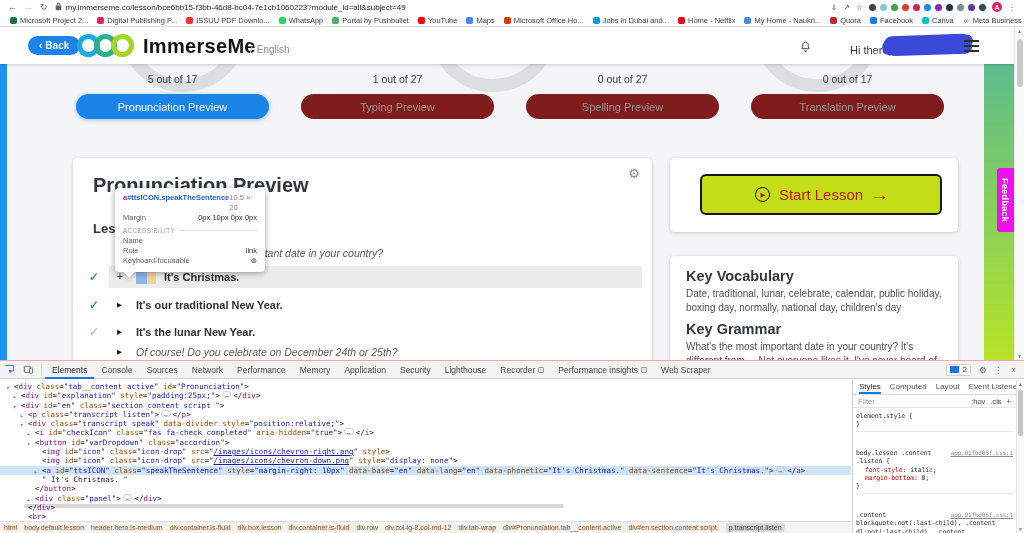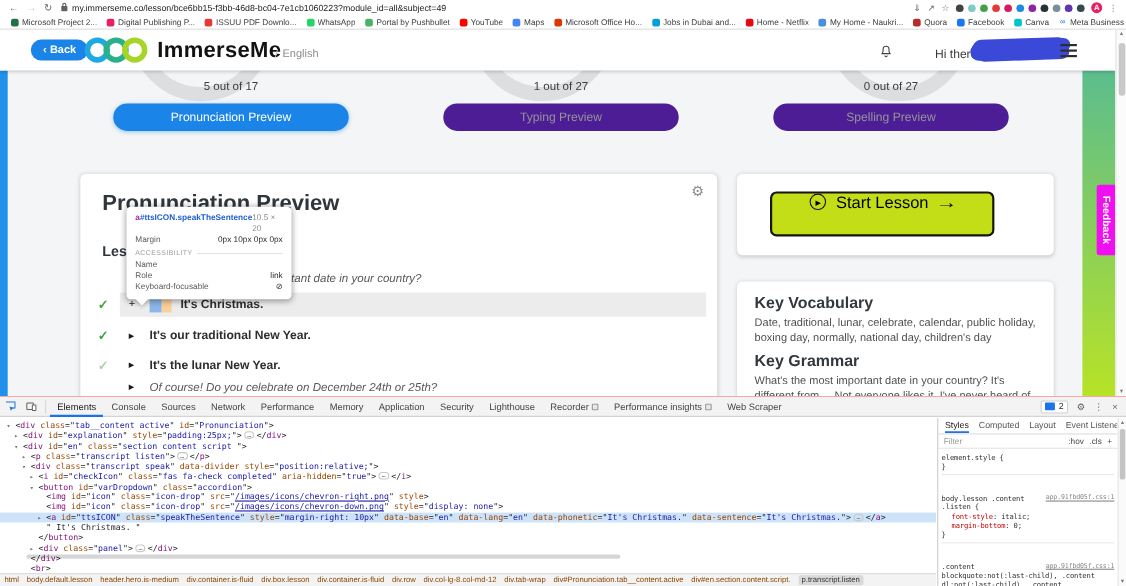--- a/index.html
+++ b/index.html
@@ -32,21 +32,21 @@
 #burger{position:absolute;left:964px;top:13px;width:15px}
 #burger div{height:2px;background:#2e2e2e;margin-bottom:3px}
 
 #pbody{position:absolute;top:64px;left:0;width:1014px;height:296px;background:#f4f5f6;overflow:hidden}
 #stripL{position:absolute;left:0;top:0;width:7px;height:100%;background:#2090ea}
 #stripR{position:absolute;left:984px;top:0;width:30px;height:100%;background:linear-gradient(180deg,#5bbd8e,#b7e226)}
 .arc{position:absolute;width:130px;height:130px;border-radius:50%;border:13px solid #dddee0;top:-102px}
 #progress{position:absolute;left:60px;top:9px;width:900px;display:flex}
 .pcol{flex:1;display:flex;flex-direction:column;align-items:center;gap:9px}
 .pcount{font-size:10.5px;color:#3d3d3d}
-.pill{width:86%;max-width:214px;height:25px;border-radius:13px;background:#4c1d95;color:#969696;font-size:11px;display:flex;align-items:center;justify-content:center}
+.pill{width:86%;max-width:214px;height:25px;border-radius:13px;background:#7f1d1d;color:#969696;font-size:11px;display:flex;align-items:center;justify-content:center}
 .pill.active{background:#1b84e8;color:#fff;box-shadow:0 1px 4px rgba(27,132,232,.45)}
 .card{position:absolute;background:#fff;border-radius:5px;box-shadow:0 1px 4px rgba(0,0,0,.18)}
 #cardL{left:73px;top:94px;width:579px;height:212px}
 #gear1{position:absolute;right:12px;top:8px;font-size:13px;color:#8b8b8b}
 #lessonTitle{position:absolute;left:20px;top:16px;font-size:20px;font-weight:bold;color:#2f363c}
 #lessonSub{position:absolute;left:20px;top:63px;font-size:13px;font-weight:bold;color:#2f363c}
 #llist{position:absolute;left:6px;top:86px;right:10px}
 .lrow{display:flex;align-items:center}
 .lrow:nth-child(1){margin-bottom:4px}
 .lrow:nth-child(2){margin-bottom:8px}
@@ -69,21 +69,21 @@
 .tiprow{display:flex;justify-content:space-between;line-height:10px}
 .tiplabel{color:#5c5c5c}
 .tipval{color:#2b2b2b}
 #tipsel{font-weight:bold}
 .tiptag{color:#a626a4}.tipid{color:#1d5fd0}
 .tipsize{color:#8a8a8a;font-weight:normal}
 .tipsec{display:flex;align-items:center;gap:4px;color:#9a9a9a;font-size:6.3px;letter-spacing:.4px;margin:4px 0 2px}
 .tipsec::after{content:"";flex:1;height:1px;background:#e2e2e2}
 
 #cardR1{left:670px;top:94px;width:288px;height:74px}
-#startbtn{position:absolute;left:30px;top:16px;width:204px;height:41px;background:#c3de16;border:2px solid #151515;border-radius:6px;display:flex;align-items:flex-start;justify-content:center;gap:9px;font-size:15px;color:#000000}
+#startbtn{position:absolute;left:30px;top:16px;width:242px;height:41px;background:#c3de16;border:2px solid #151515;border-radius:6px;display:flex;align-items:center;justify-content:center;gap:9px;font-size:15px;color:#b91c1c}
 .playc{width:15px;height:15px;border:1.5px solid #151515;border-radius:50%;display:flex;align-items:center;justify-content:center;font-size:6.5px;padding-left:1px;flex:none}
 .arr{font-size:15px;transform:scaleX(1.3)}
 #cardR2{left:670px;top:192px;width:288px;height:116px;padding:12px 16px}
 #cardR2 h3{font-size:14.5px;color:#32383d;margin-bottom:3px}
 #cardR2 p{font-size:10px;color:#4f4f4f;line-height:1.35;margin-bottom:7px}
 #fbtab{position:absolute;left:997px;top:104px;width:17px;height:64px;background:#f10ef1;color:#fff;font-size:9.5px;font-weight:bold;writing-mode:vertical-rl;display:flex;align-items:center;justify-content:center;border-radius:3px 0 0 3px;z-index:4}
 
 #pgsb{position:absolute;top:27px;left:1014px;width:10px;height:333px;background:#fbfbfb;border-left:1px solid #e3e3e3;z-index:15}
 #pgsb .sa{position:absolute;left:0;width:100%;text-align:center;font-size:5px;color:#7c7c7c}
 #pgsb .thumb{position:absolute;left:2px;top:12px;width:6px;height:48px;background:#c9c9c9;border-radius:3px}
@@ -268,20 +268,24 @@
           <div class="pill active">Pronunciation Preview</div>
         </div>
         <div class="pcol">
           <div class="pcount">1 out of 27</div>
           <div class="pill">Typing Preview</div>
         </div>
         <div class="pcol">
           <div class="pcount">0 out of 27</div>
           <div class="pill">Spelling Preview</div>
         </div>
+        <div class="pcol">
+          <div class="pcount">0 out of 17</div>
+          <div class="pill">Translation Preview</div>
+        </div>
       </div>
 
     <div id="cardL" class="card">
       <span id="gear1">⚙</span>
       <div id="lessonTitle">Pronunciation Preview</div>
       <div id="lessonSub">Lesson Transcript</div>
       <div id="llist">
           <div class="lrow">
             <span class="chk none"></span>
             <span class="linner">

